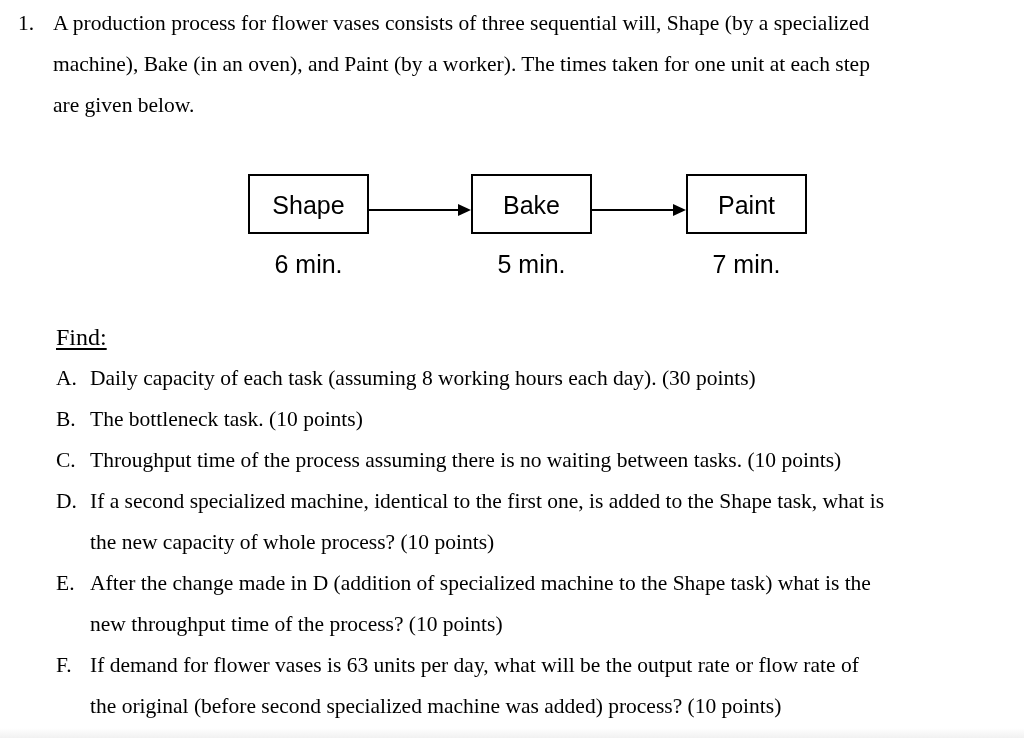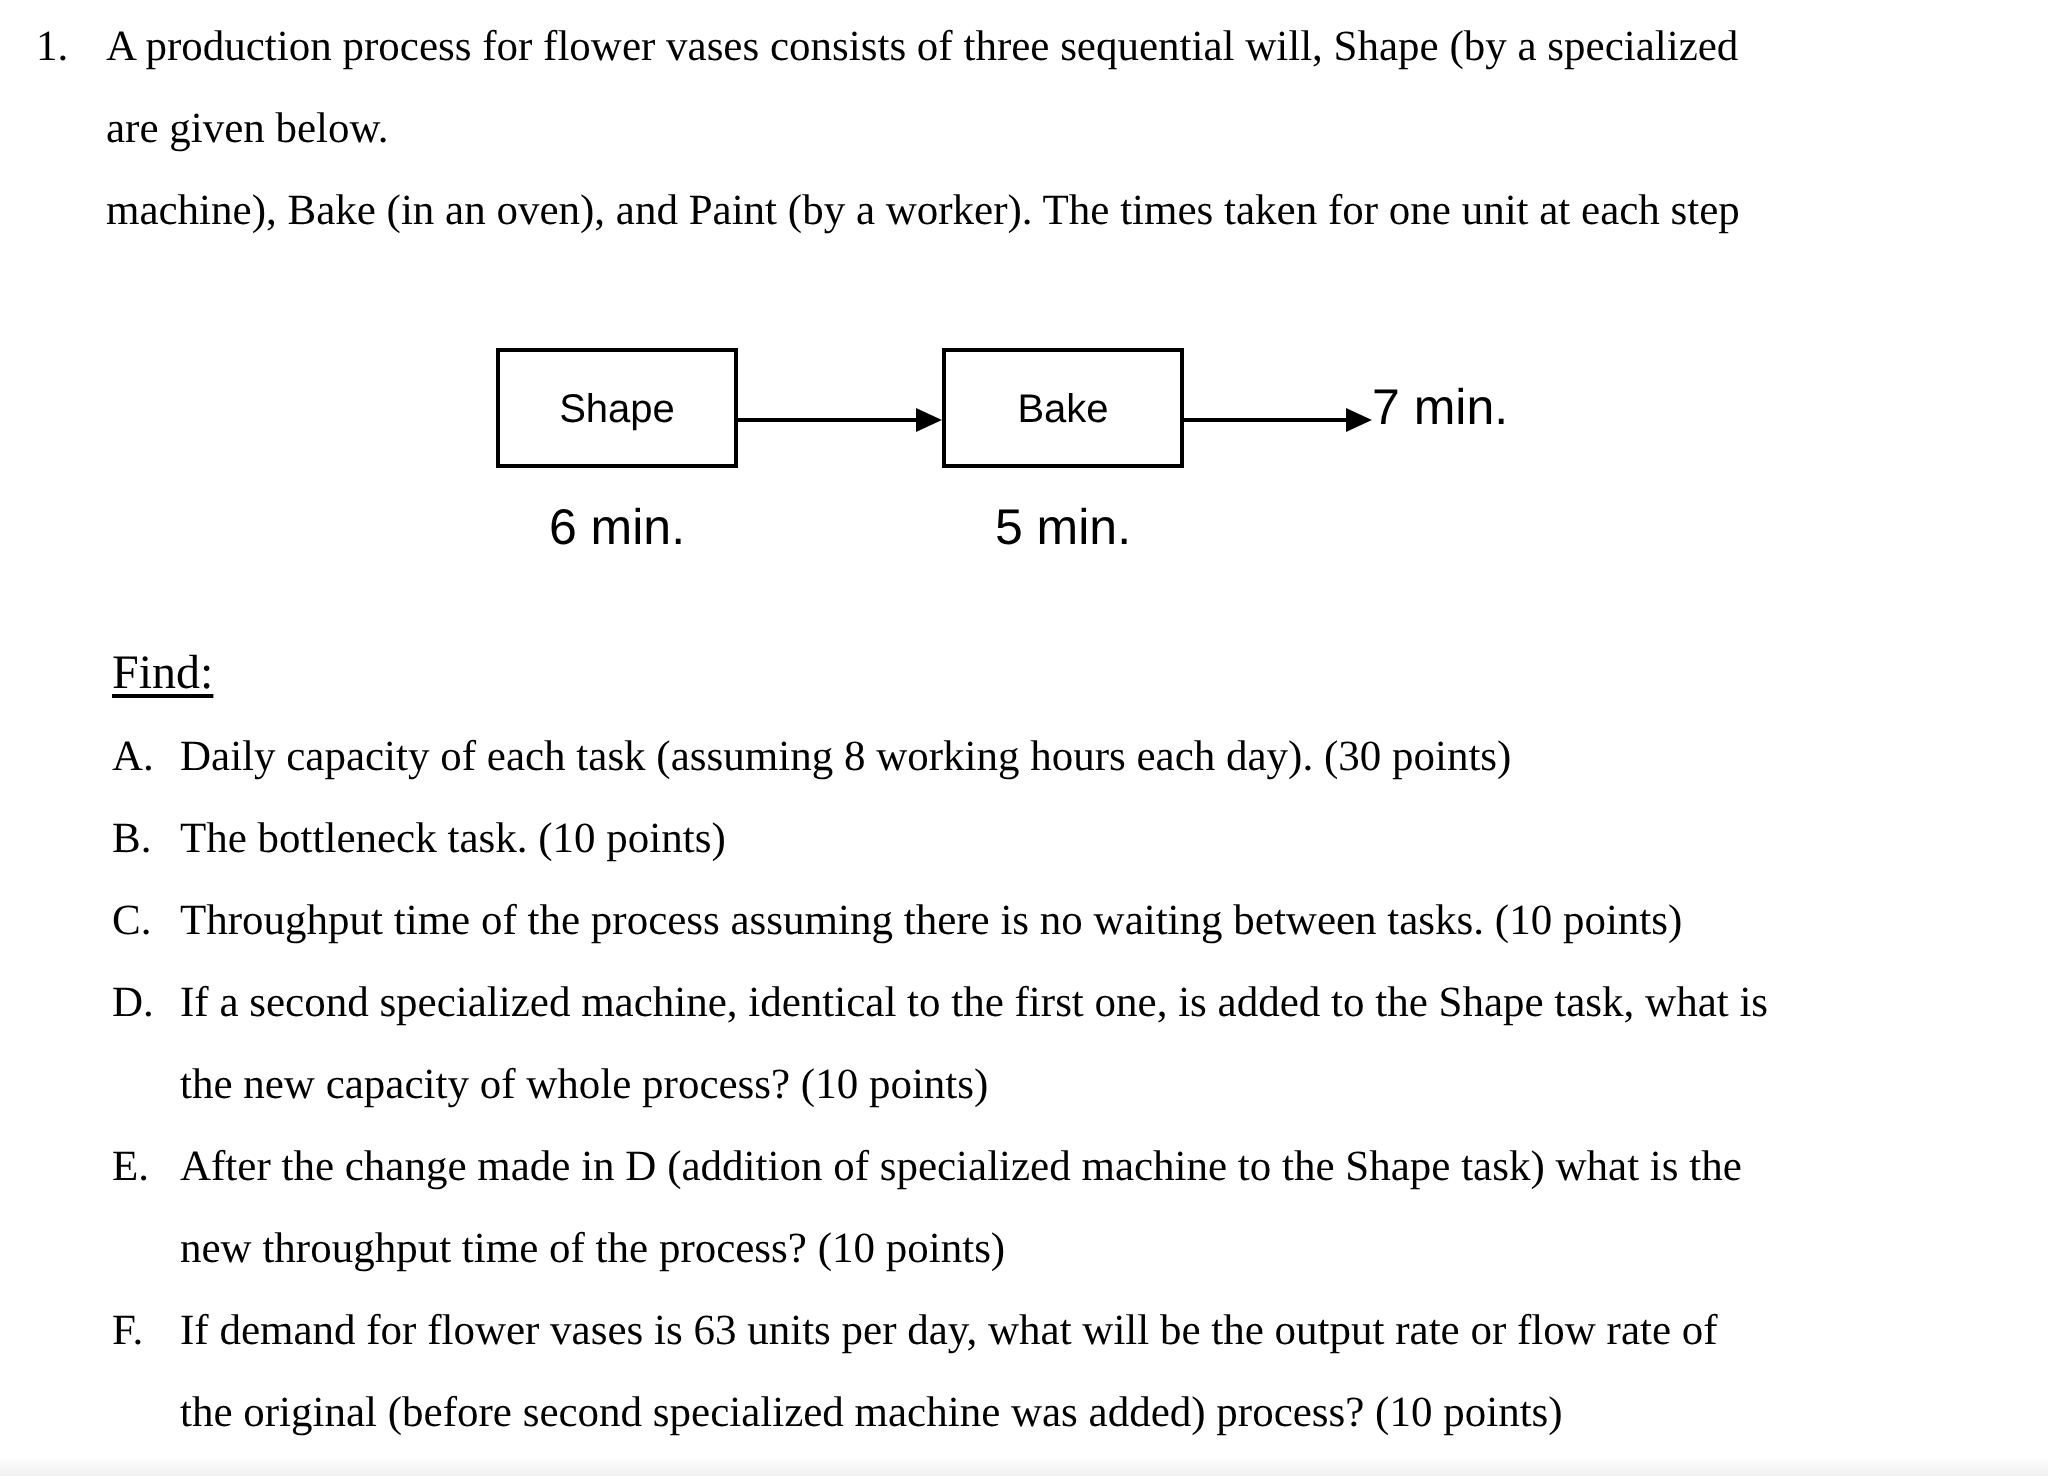--- a/index.html
+++ b/index.html
@@ -27,21 +27,21 @@
     align-items: flex-start;
     margin: 48px 0 0 230px;
     font-family: "Liberation Sans", sans-serif;
   }
   .task { display: flex; flex-direction: column; align-items: center; flex: 0 0 auto; }
   .task-box {
     width: 121px; height: 60px;
     border: 2px solid #000000;
     background: #ffffff;
     display: flex; align-items: center; justify-content: center;
-    font-size: 20px; line-height: 1;
+    font-size: 25px; line-height: 1;
     padding-top: 2px;
   }
   .task-time { margin-top: 16px; font-size: 25px; line-height: 28px; }
 
   .flow-arrow { position: relative; height: 14px; margin-top: 29px; flex: 0 0 auto; }
   .flow-arrow.a1 { width: 102px; }
   .flow-arrow.a2 { width: 94px; }
   .flow-arrow::before {
     content: ""; position: absolute; left: 0; right: 10px; top: 6px;
     height: 2px; background: #000000;
@@ -78,37 +78,38 @@
 </style>
 </head>
 <body>
 
 <div class="doc">
 
   <div class="q-row">
     <div class="q-num">1.</div>
     <div class="q-text">
       <div class="line">A production process for flower vases consists of three sequential will, Shape (by a specialized</div>
+      <div class="line">machine), Bake (in an oven), and Paint (by a worker). The times taken for one unit at each step</div>
       <div class="line">are given below.</div>
-      <div class="line">machine), Bake (in an oven), and Paint (by a worker). The times taken for one unit at each step</div>
     </div>
   </div>
 
   <div class="diagram">
     <div class="task">
       <div class="task-box">Shape</div>
       <div class="task-time">6 min.</div>
     </div>
     <div class="flow-arrow a1"></div>
     <div class="task">
       <div class="task-box">Bake</div>
       <div class="task-time">5 min.</div>
     </div>
     <div class="flow-arrow a2"></div>
     <div class="task">
+      <div class="task-box">Paint</div>
       <div class="task-time">7 min.</div>
     </div>
   </div>
 
   <div class="find">Find:</div>
 
   <div class="items">
 
     <div class="item">
       <div class="item-letter">A.</div>

